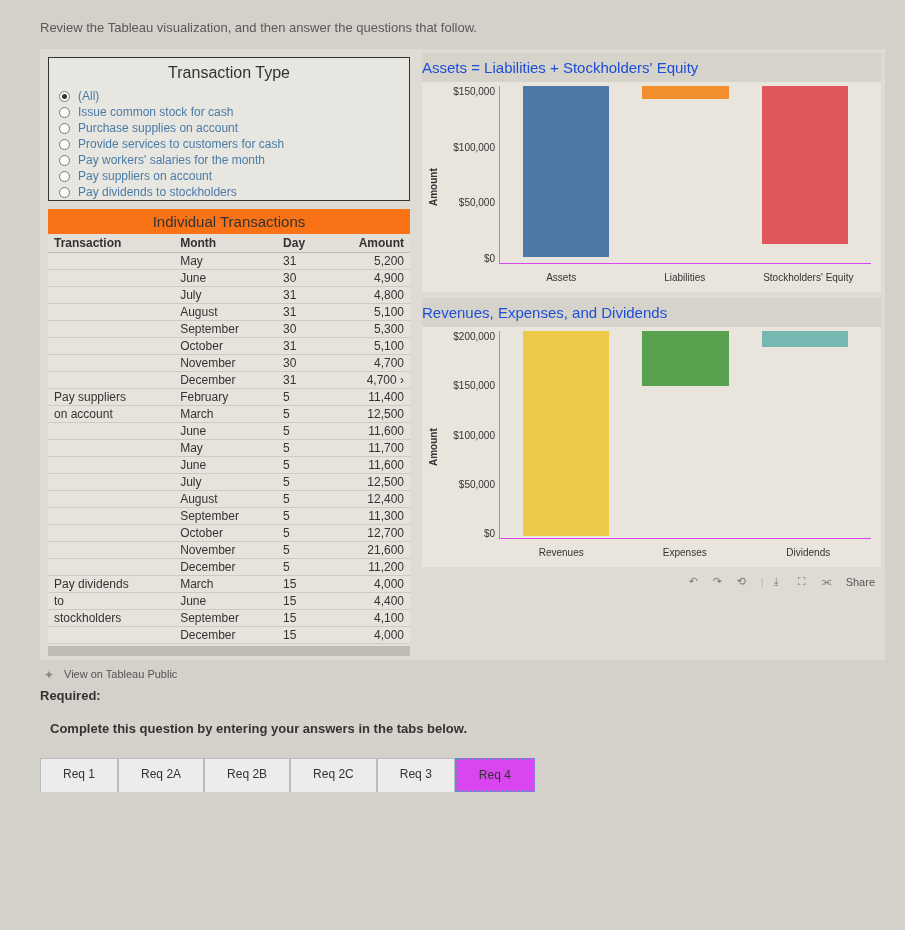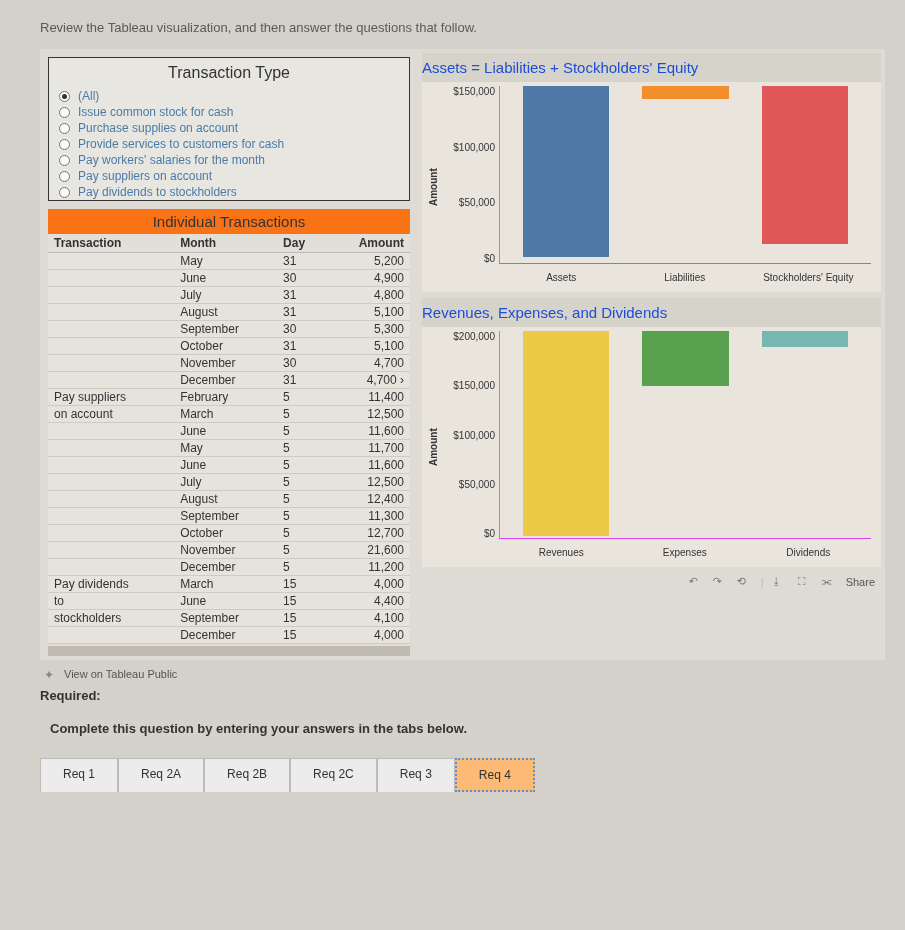--- a/index.html
+++ b/index.html
@@ -99,21 +99,21 @@
   }
   .tabs { display:flex; gap:0; }
   .tab {
     border: 1px solid #bbb;
     padding: 8px 22px;
     font-size: 12px;
     background: #ececec;
     color: #333;
     border-bottom: none;
   }
-  .tab.active { background: #fdba74; border:2px dotted #5b95cc; }
+  .tab.active { background: #d946ef; border:2px dotted #5b95cc; }
   
   .chart-panel { background:#e9e5dd; margin-bottom:6px; }
   .chart-title { text-align:left; font-size:15px; padding:6px 0; color:#1d4ed8; background:#d6d3cb; }
   .chart-body { display:flex; height:210px; padding: 4px 10px 4px 4px; }
   .y-axis-label {
     writing-mode: vertical-rl; transform: rotate(180deg);
     font-size:10px; color:#333; text-align:center; padding:0 2px;
     font-weight:600;
   }
   .y-ticks {

